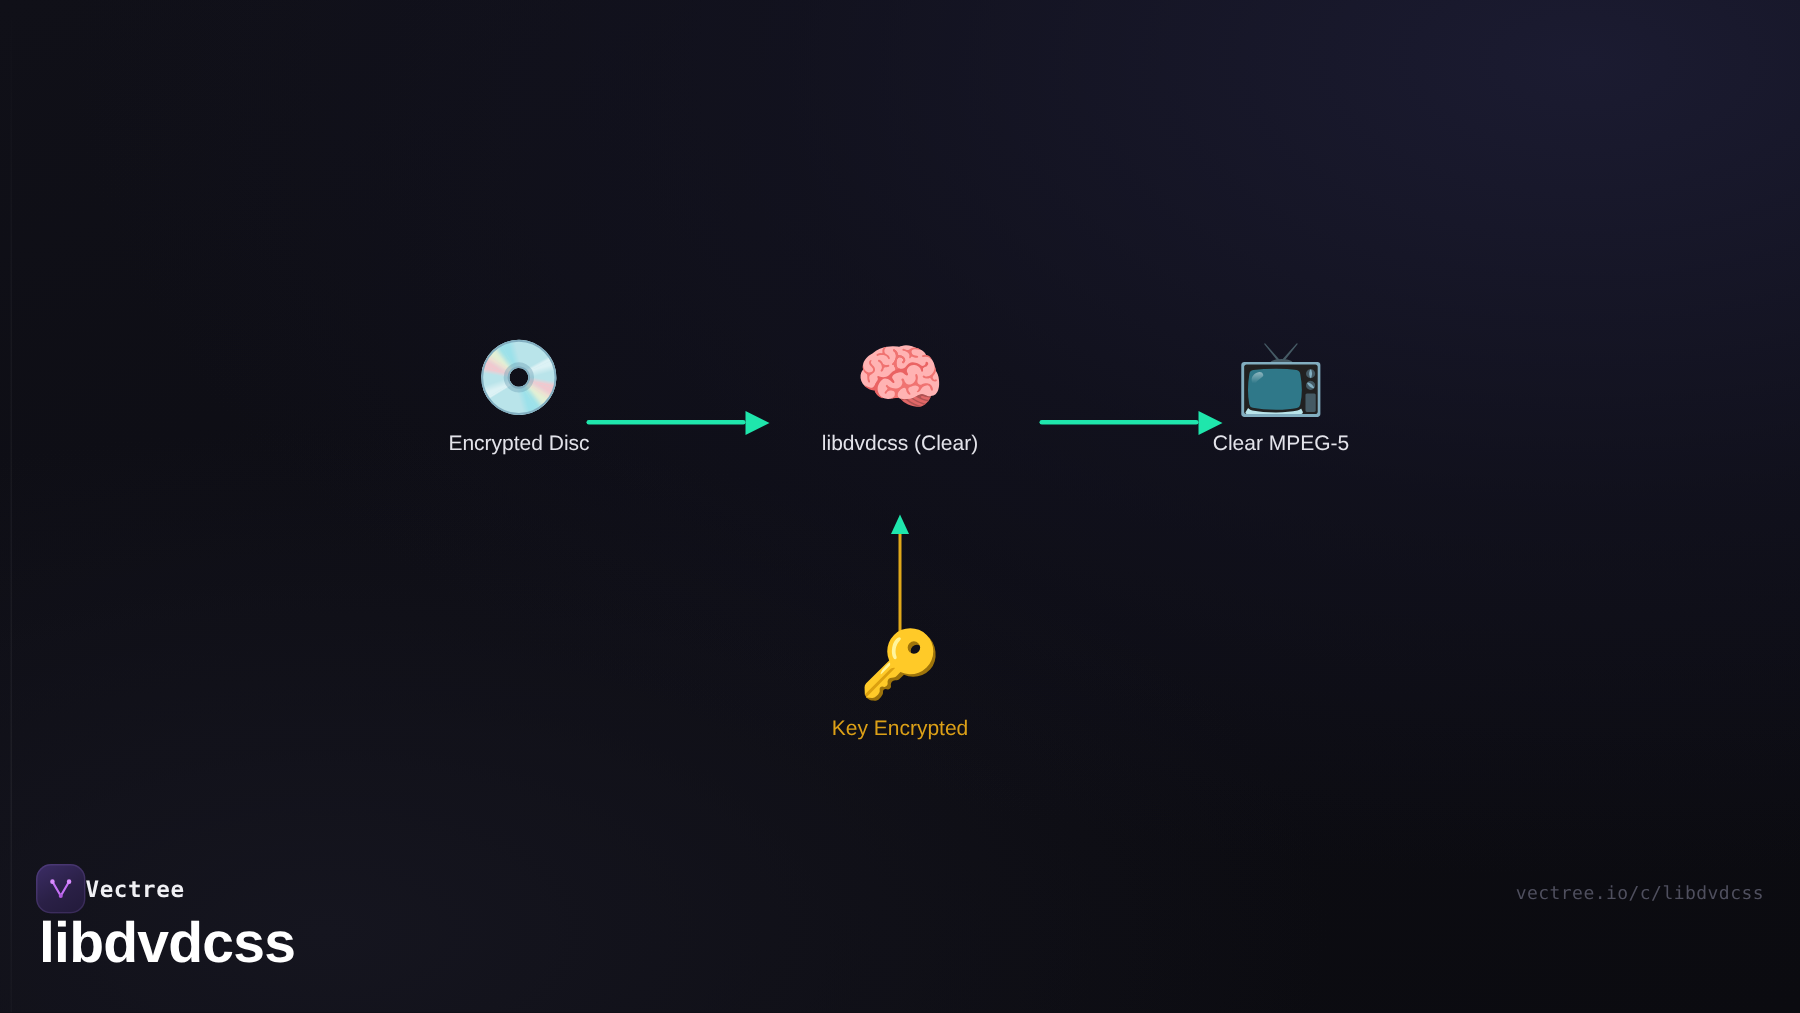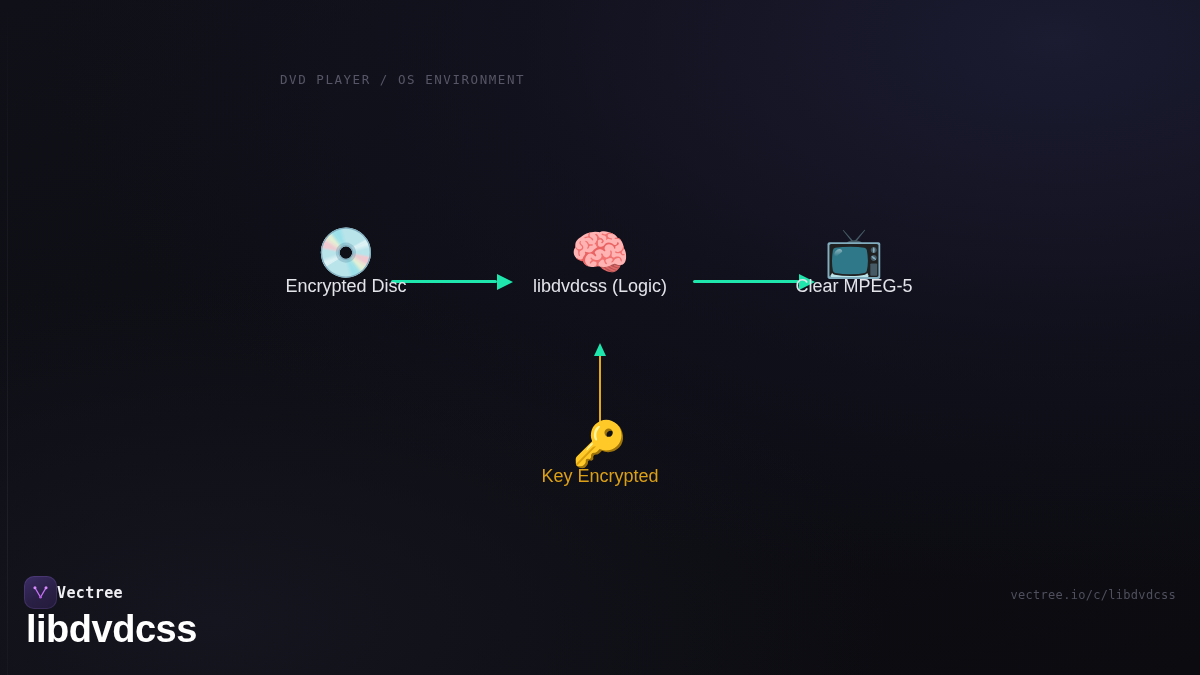--- a/index.html
+++ b/index.html
@@ -57,23 +57,23 @@
     text-align: center;
   }
   .node .glyph {
     font-family: "DejaVu Sans", sans-serif;
     line-height: 1;
     display: block;
     user-select: none;
   }
   .node .node-label {
     display: block;
-    margin-top: 0;
+    margin-top: 11px;
     font-family: "Liberation Sans", sans-serif;
-    font-size: 18px;
+    font-size: 14px;
     color: #e3e3ea;
     white-space: nowrap;
   }
   .node.accent .node-label { color: #dca017; }
 
   #node-disc  { left: 346px; top: 228px; }
   #node-logic { left: 600px; top: 228px; }
   #node-out   { left: 854px; top: 228px; }
   #node-key   { left: 600px; top: 422px; }
 
@@ -184,21 +184,20 @@
     letter-spacing: 0.3px;
   }
 </style>
 </head>
 <body>
 
 <div id="stage">
 
   <div class="edge-rule"></div>
 
-  <div class="env-label">DVD PLAYER / OS ENVIRONMENT</div>
 
   <div class="arrow-h" id="arrow-1">
     <div class="shaft"></div>
     <div class="head"></div>
   </div>
 
   <div class="arrow-h" id="arrow-2">
     <div class="shaft"></div>
     <div class="head"></div>
   </div>
@@ -208,21 +207,21 @@
     <div class="head"></div>
   </div>
 
   <div class="node" id="node-disc">
     <span class="glyph">💿</span>
     <span class="node-label">Encrypted Disc</span>
   </div>
 
   <div class="node" id="node-logic">
     <span class="glyph">🧠</span>
-    <span class="node-label">libdvdcss (Logic)</span>
+    <span class="node-label">libdvdcss (Clear)</span>
   </div>
 
   <div class="node" id="node-out">
     <span class="glyph">📺</span>
     <span class="node-label">Clear MPEG-5</span>
   </div>
 
   <div class="node accent" id="node-key">
     <span class="glyph">🔑</span>
     <span class="node-label">Key Encrypted</span>

